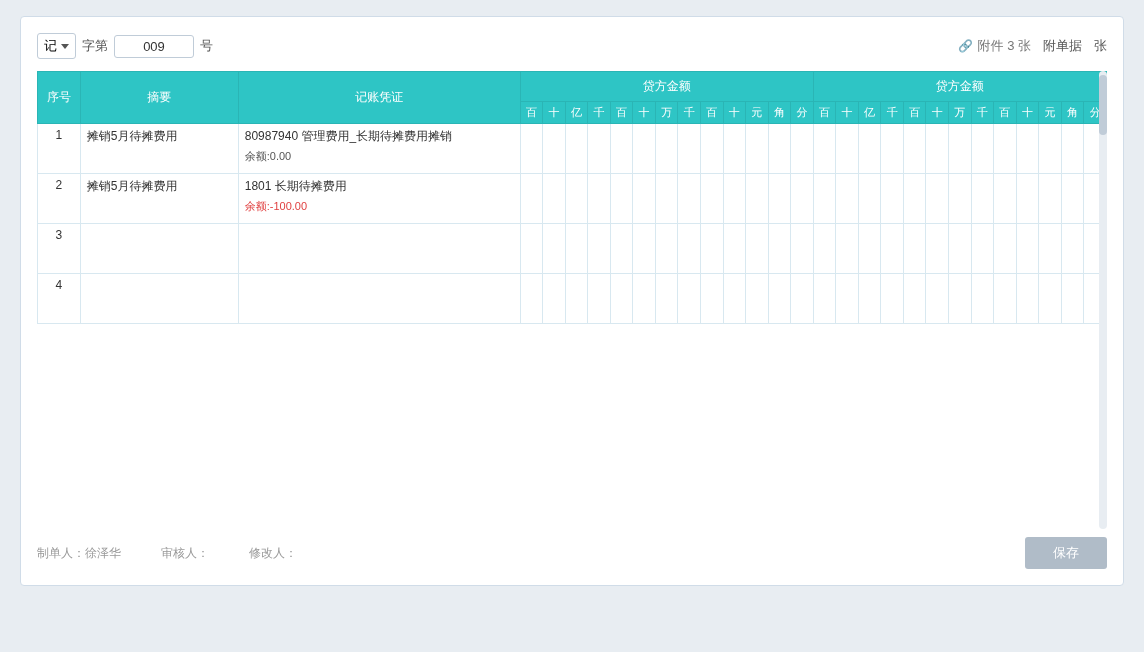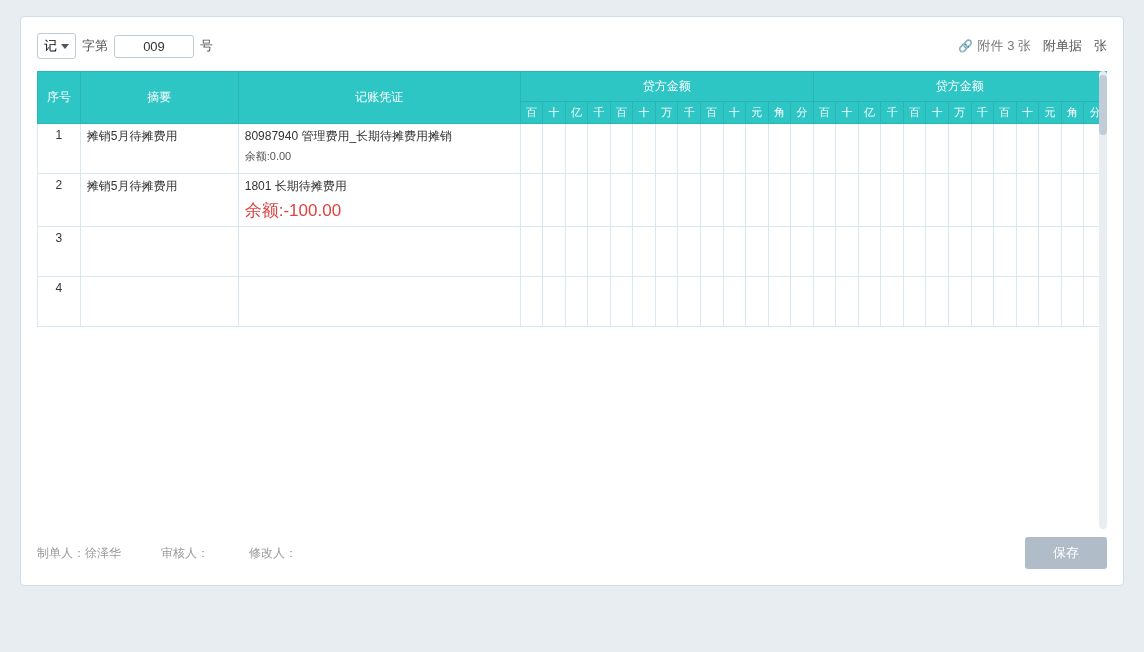--- a/index.html
+++ b/index.html
@@ -363,21 +363,21 @@
                   <td style="text-align: center; padding: 0px; min-height: 50px; height: 50px;"></td>
                   <td style="text-align: center; padding: 0px; min-height: 50px; height: 50px;"></td>
                   <td style="text-align: center; padding: 0px; min-height: 50px; height: 50px;"></td>
                   <td style="text-align: center; padding: 0px; min-height: 50px; height: 50px;"></td>
                 </tr>
                 <tr>
                   <td style="text-align: center; font-size: 12px;">2</td>
                   <td style="cursor: pointer; min-height: 50px; height: 50px;">摊销5月待摊费用</td>
                   <td style="cursor: pointer;">
                     <div style="font-size: 12px;">1801 长期待摊费用</div>
-                    <div style="font-size: 17px; margin-top: 4px; color: rgb(224, 64, 64);">余额:-100.00</div>
+                    <div style="font-size: 11px; margin-top: 4px; color: rgb(224, 64, 64);">余额:-100.00</div>
                   </td>
                   <td style="text-align: center; padding: 0px; min-height: 50px; height: 50px;"></td>
                   <td style="text-align: center; padding: 0px; min-height: 50px; height: 50px;"></td>
                   <td style="text-align: center; padding: 0px; min-height: 50px; height: 50px;"></td>
                   <td style="text-align: center; padding: 0px; min-height: 50px; height: 50px;"></td>
                   <td style="text-align: center; padding: 0px; min-height: 50px; height: 50px;"></td>
                   <td style="text-align: center; padding: 0px; min-height: 50px; height: 50px;"></td>
                   <td style="text-align: center; padding: 0px; min-height: 50px; height: 50px;"></td>
                   <td style="text-align: center; padding: 0px; min-height: 50px; height: 50px;"></td>
                   <td style="text-align: center; padding: 0px; min-height: 50px; height: 50px;"></td>

